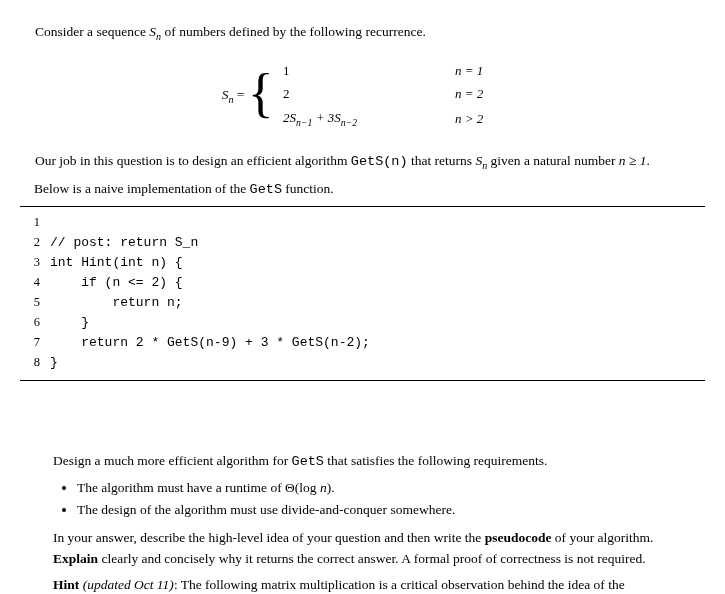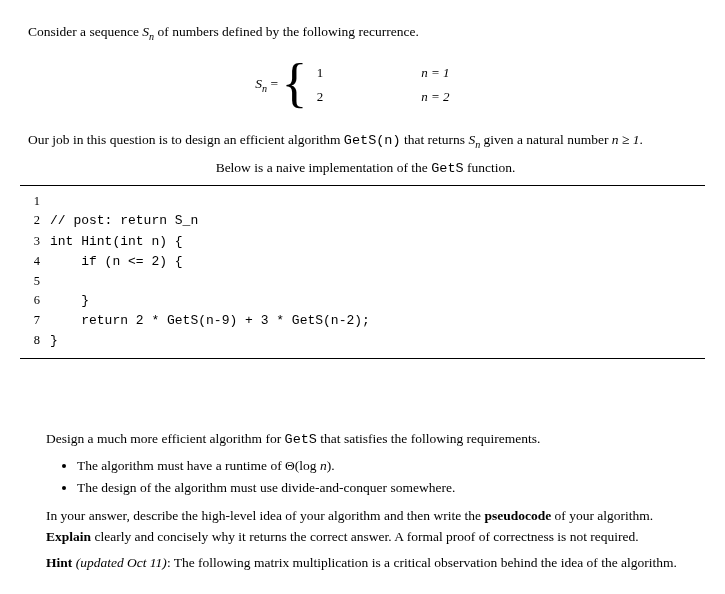--- a/index.html
+++ b/index.html
@@ -66,22 +66,22 @@
     margin-left: 18px;
     margin-right: 10px;
   }
   ul.bullets {
     margin: 4px 0 8px 0;
     padding-left: 28px;
   }
   ul.bullets li {
     margin: 2px 11px;
   }
-  p { margin: 6px 8px; }
-  .indent { margin-left: 14px; text-align: center; }
+  p { margin: 6px 15px; }
+  .indent { margin-left: 14px; }
 </style>
 </head>
 <body>
 
 <p>
   <span>Consider a sequence </span><span class="math-i"><span>S</span><span class="sub">n</span></span><span> of numbers defined by the following recurrence.</span>
 </p>
 
 <div class="math-block">
   <span class="math-i"><span>S</span><span class="sub">n</span></span><span> = </span><span class="lbrace">{</span>
@@ -90,20 +90,27 @@
       <tbody>
           <tr class="brace-row">
         <td>1</td>
         <td style="width:50px;"></td>
         <td class="math-i"><span>n = 1</span></td>
       </tr>
       <tr class="brace-row">
         <td>2</td>
         <td></td>
         <td class="math-i"><span>n = 2</span></td>
+      </tr>
+      <tr class="brace-row">
+        <td>
+          <span class="math-i"><span>2S</span><span class="sub">n−1</span><span> + 3S</span><span class="sub">n−2</span></span>
+        </td>
+        <td></td>
+        <td class="math-i"><span>n &gt; 2</span></td>
       </tr>
     </tbody>
       </table>
   </span>
 </div>
 
 <p>
   <span>Our job in this question is to design an efficient algorithm </span><span class="mono">GetS(n)</span><span> that returns </span><span class="math-i"><span>S</span><span class="sub">n</span></span><span> given a natural number </span><span class="math-i">n ≥ 1</span><span>.</span>
 </p>
 
@@ -124,20 +131,21 @@
   <div class="code-line">
       <span class="lineno">3</span>
       <span class="code-txt">int Hint(int n) {</span>
     </div>
   <div class="code-line">
       <span class="lineno">4</span>
       <span class="code-txt">    if (n &lt;= 2) {</span>
     </div>
   <div class="code-line">
       <span class="lineno">5</span>
+      <span class="code-txt">        return n;</span>
     </div>
   <div class="code-line">
       <span class="lineno">6</span>
       <span class="code-txt">    }</span>
     </div>
   <div class="code-line">
       <span class="lineno">7</span>
       <span class="code-txt">    return 2 * GetS(n-9) + 3 * GetS(n-2);</span>
     </div>
   <div class="code-line">
@@ -153,20 +161,20 @@
   <p>
     <span>Design a much more efficient algorithm for </span><span class="mono">GetS</span><span> that satisfies the following requirements.</span>
   </p>
 
   <ul class="bullets">
     <li><span>The algorithm must have a runtime of Θ(log </span><span class="math-i">n</span><span>).</span></li>
     <li>The design of the algorithm must use divide-and-conquer somewhere.</li>
   </ul>
 
   <p>
-    <span>In your answer, describe the high-level idea of your algorithm and then write the </span><b>pseudocode</b><span> of your algorithm. </span><b>Explain</b><span> clearly and concisely why it returns the correct answer. A formal proof of correctness is not required.</span>
+    <span>In your answer, describe the high-level idea of your question and then write the </span><b>pseudocode</b><span> of your algorithm. </span><b>Explain</b><span> clearly and concisely why it returns the correct answer. A formal proof of correctness is not required.</span>
   </p>
 
   <p>
     <b>Hint</b><i> (updated Oct 11)</i><span>: The following matrix multiplication is a critical observation behind the idea of the algorithm.</span>
   </p>
 
 </div>
 
 </body></html>

